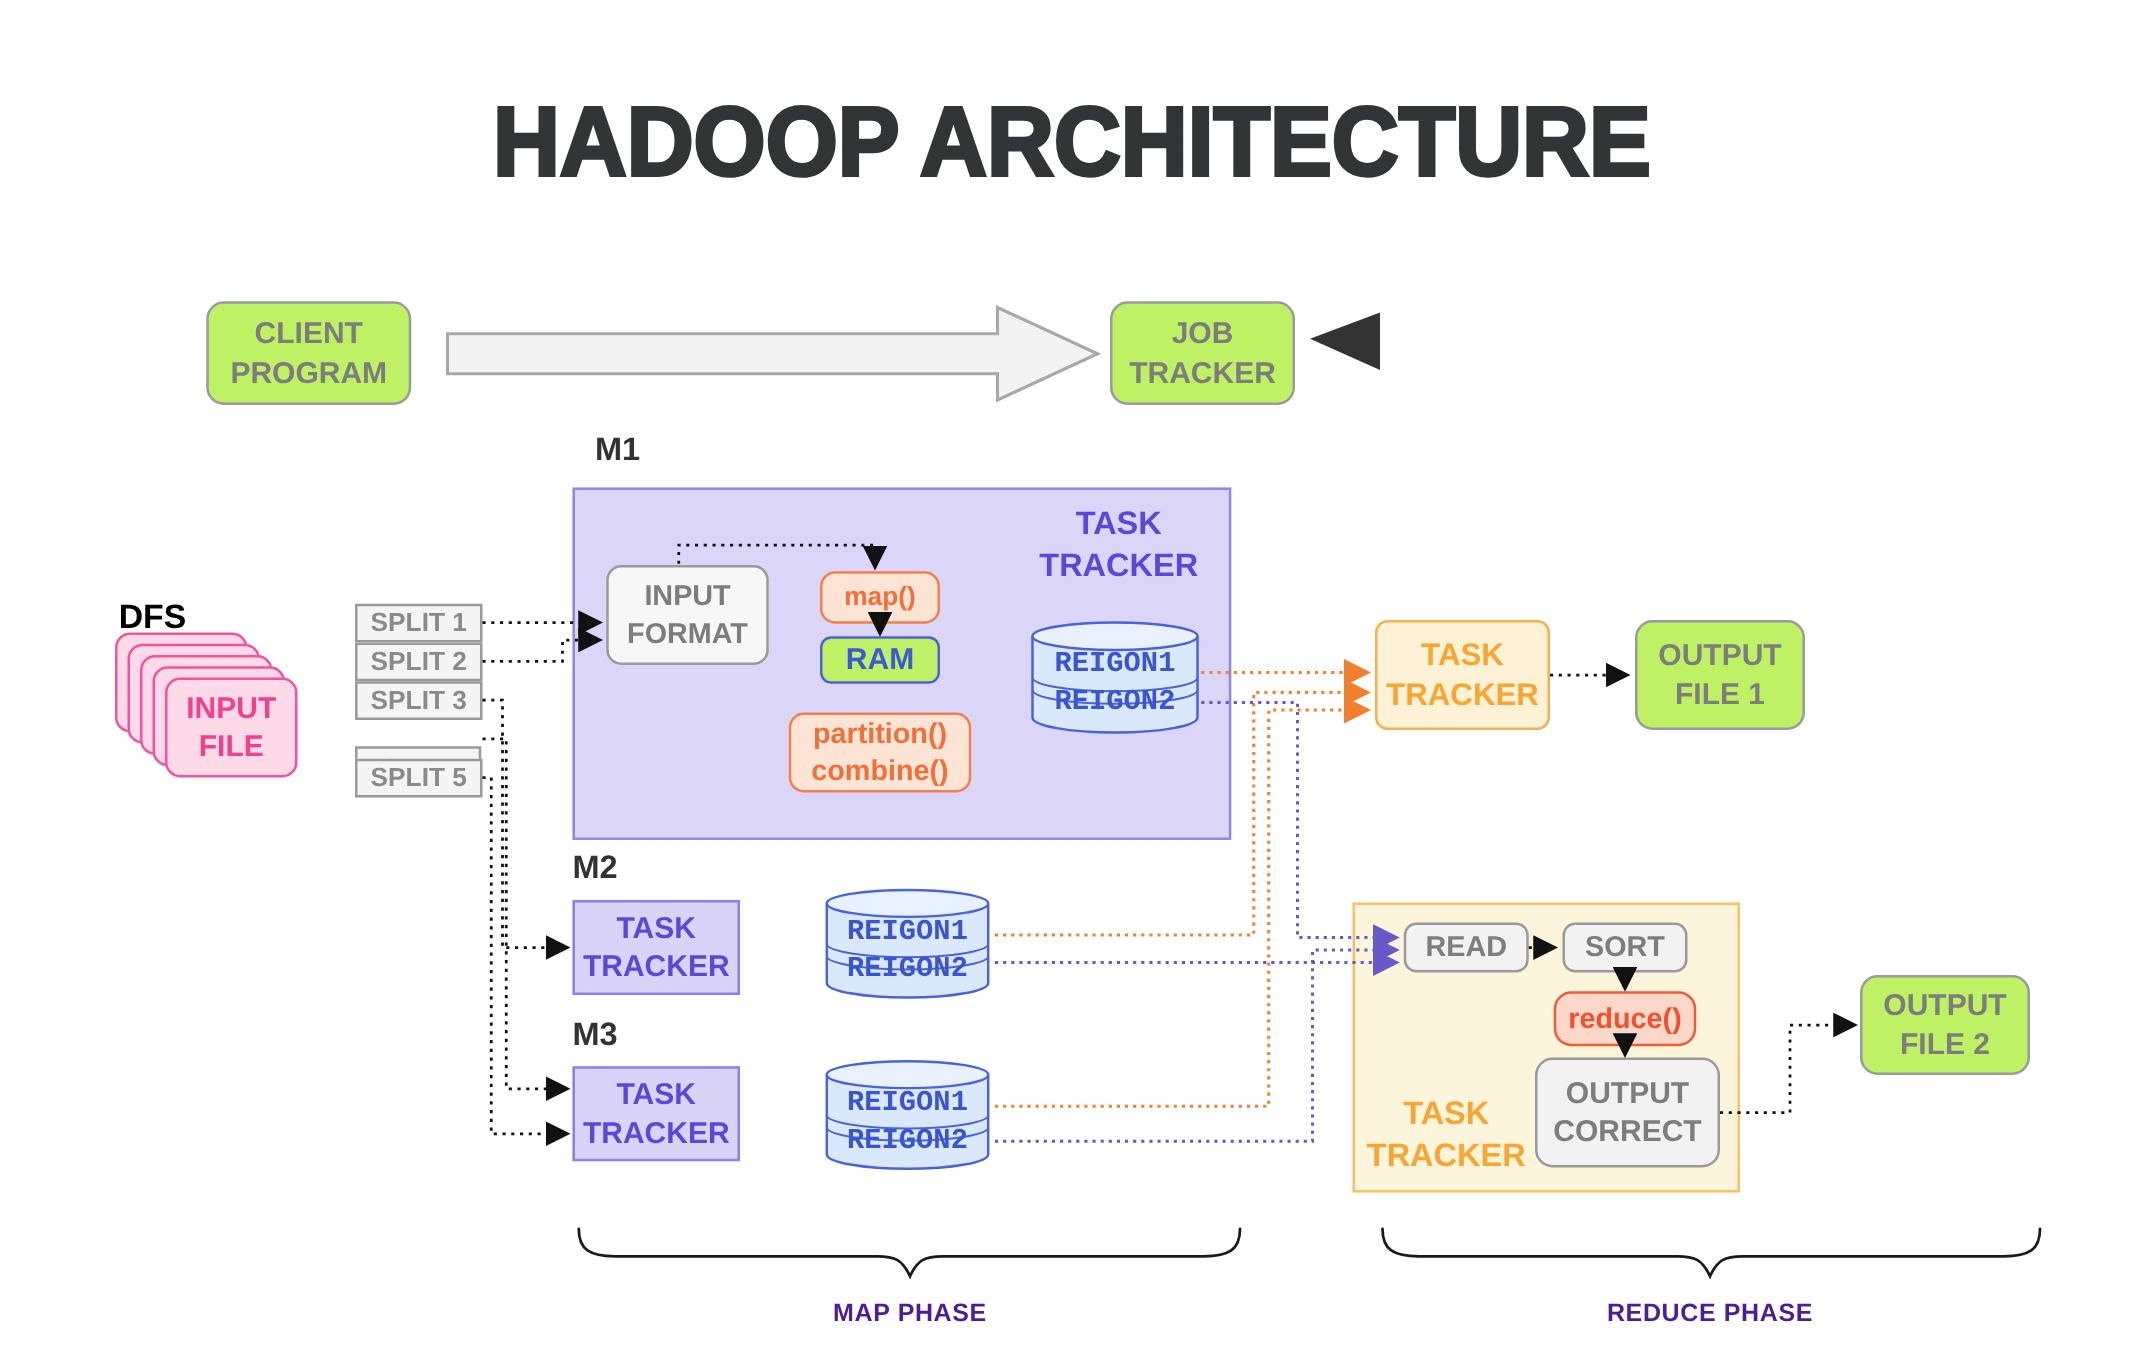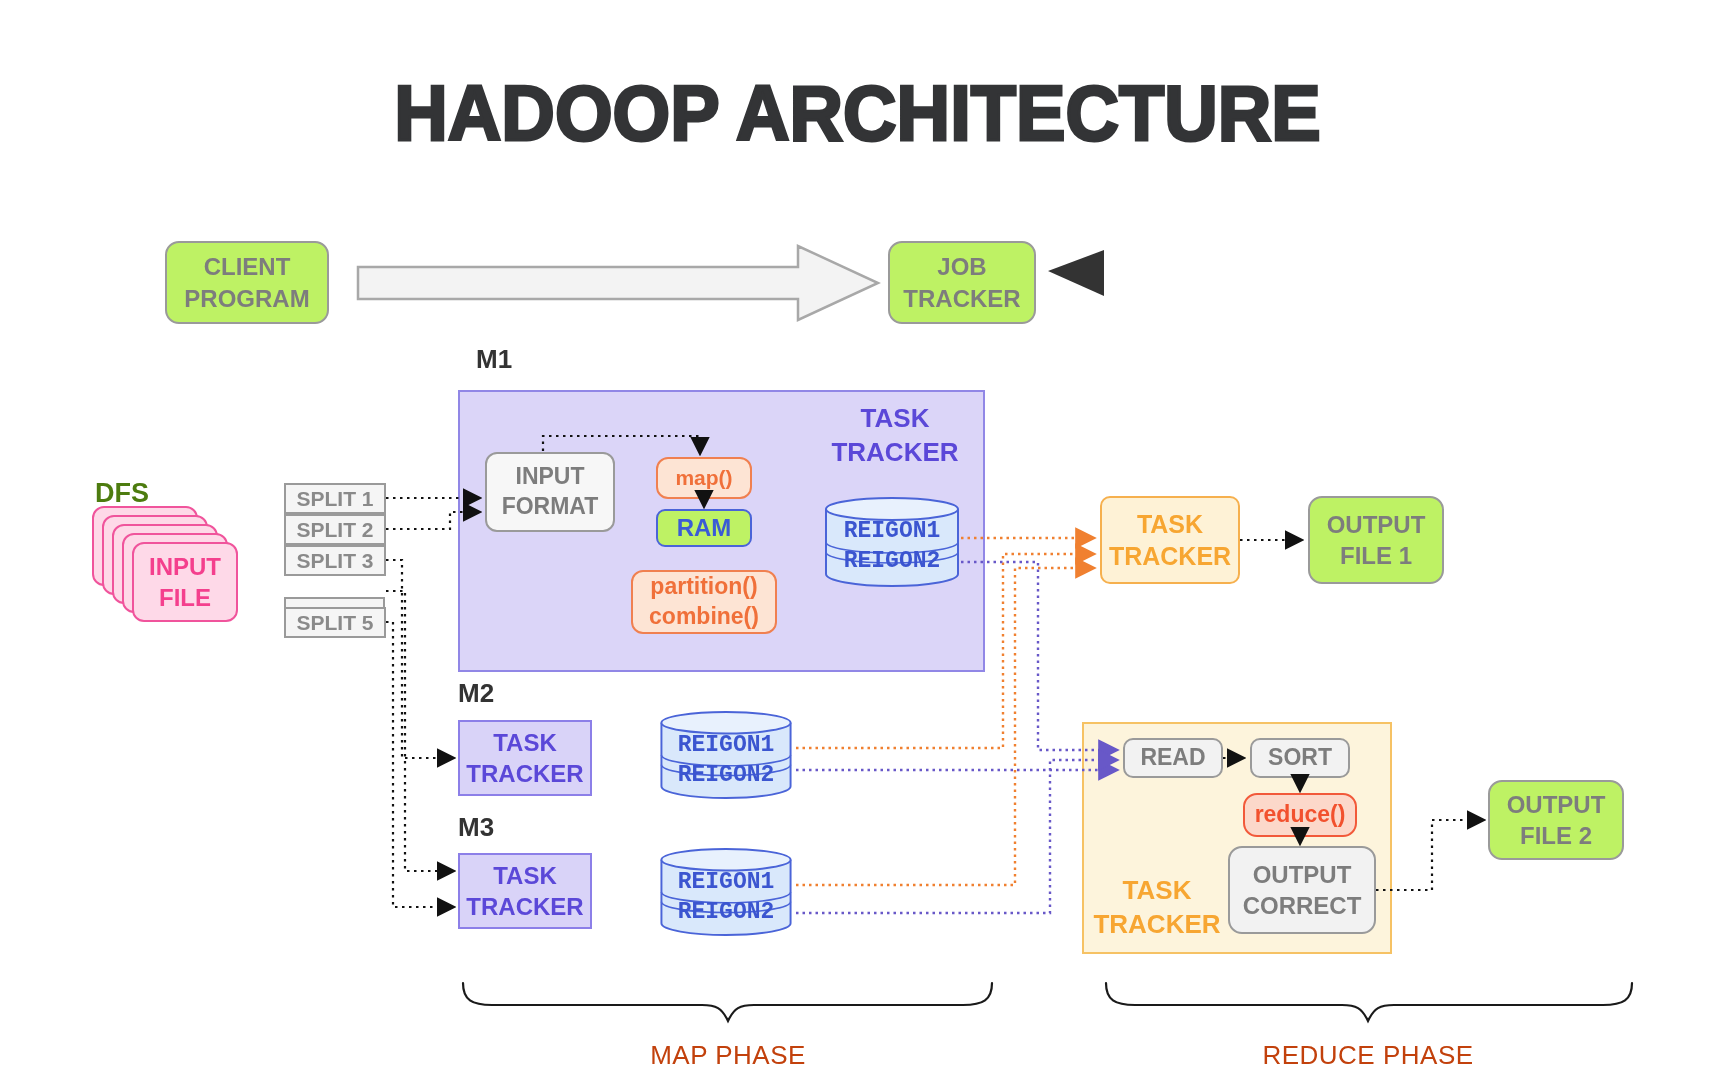--- a/index.html
+++ b/index.html
@@ -21,35 +21,35 @@
     font-weight:bold;line-height:1.3;z-index:2;
   }
   .gray{background:#bef264;border:2px solid #9a9a9a;color:#7d7d7d;border-radius:14px;}
   .grayflat{background:#f5f5f5;border:2px solid #9a9a9a;color:#8a8a8a;}
   .lav{background:#d9d3f8;border:2px solid #8c7fe8;color:#5b48d8;}
   .orangefn{background:#fde4d4;border:2px solid #f08050;color:#f0703a;border-radius:12px;}
   .redfn{background:#fcd8ca;border:2px solid #f2593a;color:#f2512e;border-radius:14px;}
   .bluefn{background:#bef264;border:2px solid #4a64d8;color:#3b5bd6;border-radius:9px;}
   .ttorange{background:#fef2d6;border:2px solid #f6b04e;color:#f7a632;border-radius:10px;}
   .mlabel{position:absolute;font-weight:bold;font-size:26px;color:#333;z-index:3;}
-  .phaselabel{position:absolute;font-weight:normal;font-size:26px;color:#c2410c;z-index:3;transform:translateX(-50%);letter-spacing:0.5px;}
+  .phaselabel{position:absolute;font-weight:bold;font-size:20px;color:#4c1d95;z-index:3;transform:translateX(-50%);letter-spacing:0.5px;}
   #m1box{left:458px;top:390px;width:527px;height:282px;background:#dbd5f8;border:2px solid #9187e6;z-index:1;position:absolute;box-sizing:border-box;}
   #reducebox{left:1082px;top:722px;width:310px;height:232px;background:#fdf4dc;border:2px solid #f6c264;z-index:1;position:absolute;box-sizing:border-box;}
   #bubble{
     left:1103px;top:244px;width:492px;height:112px;background:#333333;border-radius:14px;
     display:flex;flex-direction:column;align-items:center;justify-content:center;
     color:#ffffff;font-weight:bold;font-size:22.5px;line-height:1.35;z-index:2;text-align:center;
   }
   .pinkcard{position:absolute;box-sizing:border-box;width:106px;height:80px;background:#fed9e8;border:2.5px solid #f0549c;border-radius:12px;z-index:1;}
   #inputfile{display:flex;flex-direction:column;align-items:center;justify-content:center;
     font-weight:bold;font-size:24px;color:#f43f8d;line-height:1.3;z-index:2;}
   .cylwrap{position:absolute;z-index:2;font-family:Liberation Mono, monospace;}
   .cyllabel{position:absolute;left:0;width:100%;text-align:center;font-weight:bold;font-size:23px;color:#3b55d0;z-index:3;}
   svg.layer{position:absolute;left:0;top:0;z-index:5;pointer-events:none;}
-  #dfslabel{font-weight:bold;font-size:27px;color:#4d7c0f;z-index:2;}
+  #dfslabel{font-weight:bold;font-size:27px;color:#000000;z-index:2;}
   #submitlabel{left:400px;top:268px;width:400px;text-align:center;font-weight:bold;font-size:23px;color:#8a8a8a;z-index:3;}
 </style>
 </head>
 <body>
 
 <div id="stage">
 
   <div id="title" class="abs">HADOOP ARCHITECTURE</div>
 
   <svg class="layer" width="1715" height="1092" viewBox="0 0 1715 1092">

